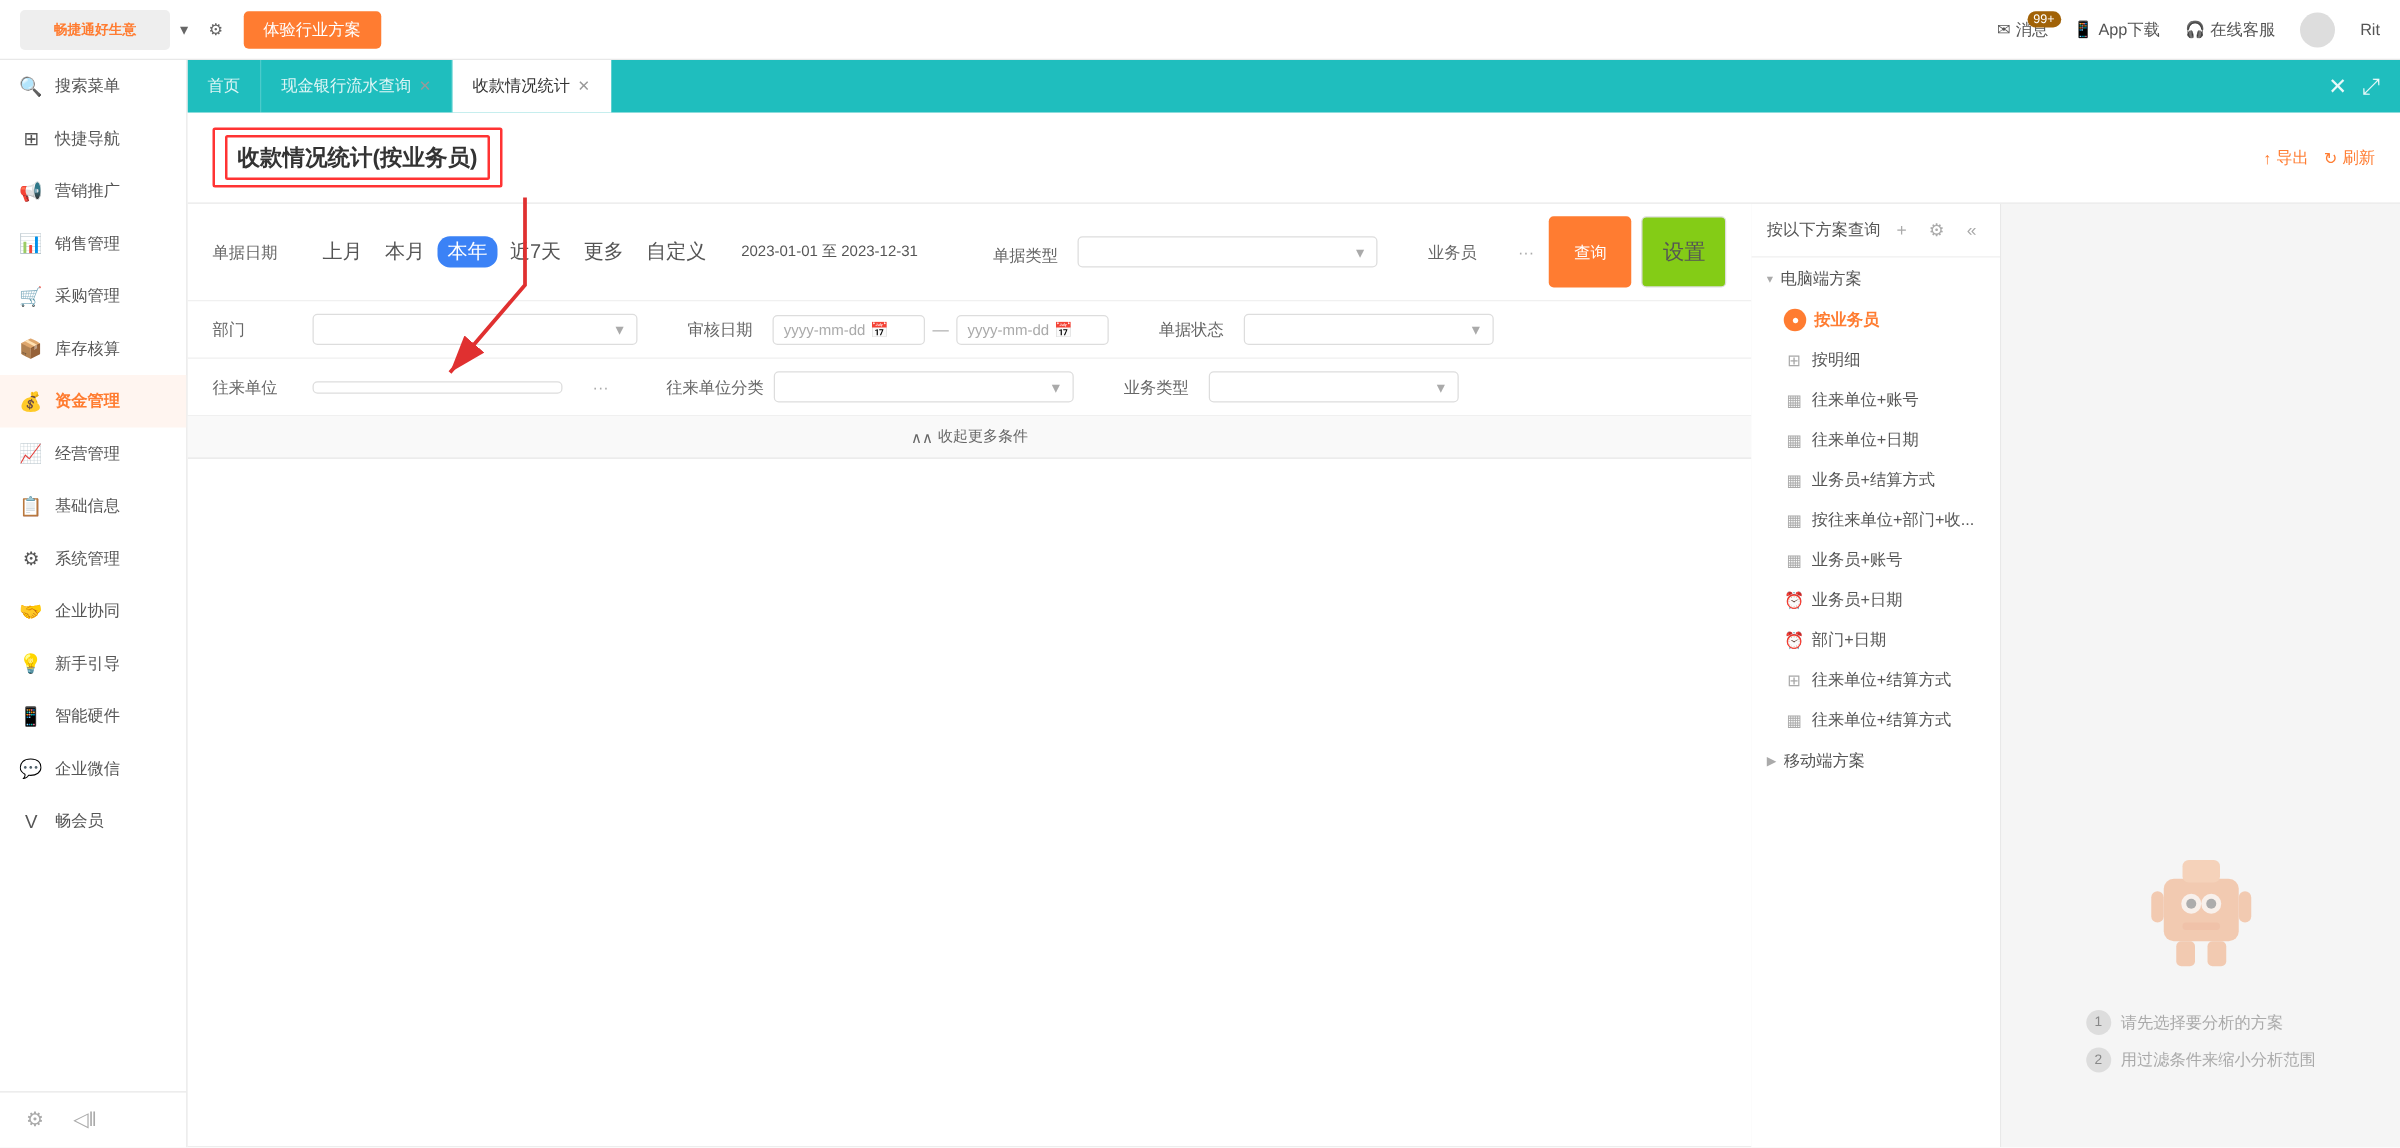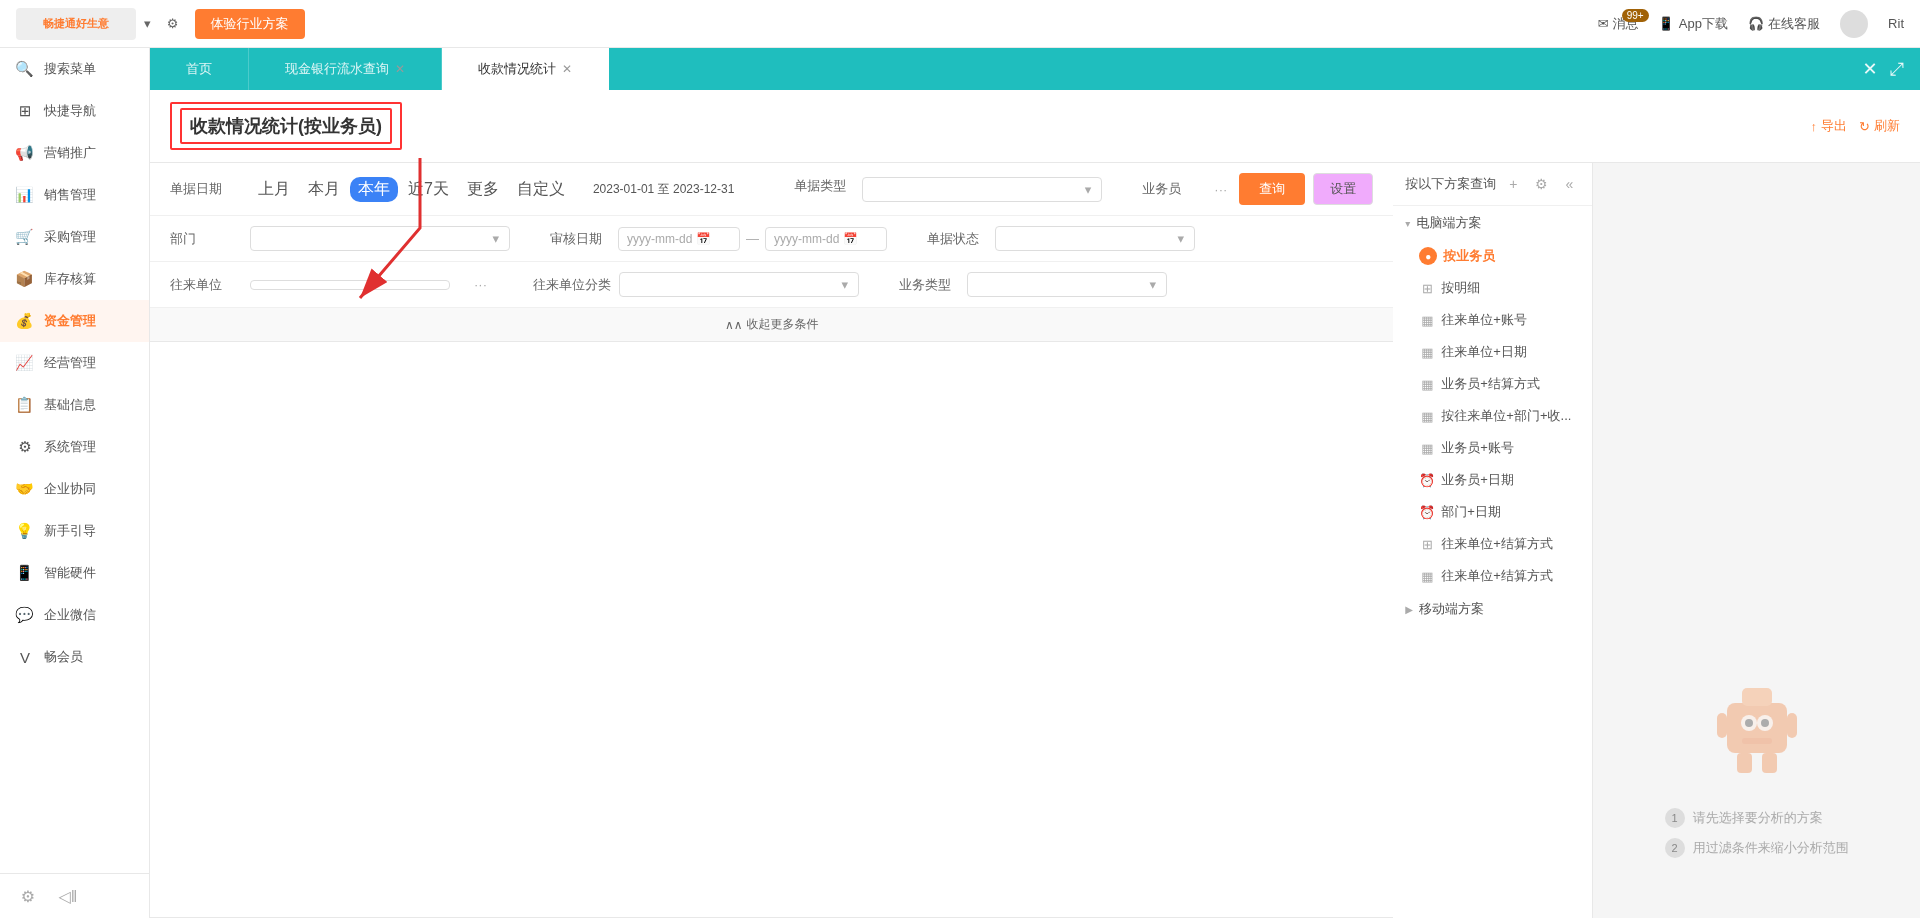--- a/index.html
+++ b/index.html
@@ -26,21 +26,21 @@
     .sidebar-item.active { background: #fff5f0; color: #ff7c31; font-weight: bold; }
     .sidebar-item .icon { width: 18px; height: 18px; display: flex; align-items: center; justify-content: center; font-size: 15px; }
     .sidebar-bottom { margin-top: auto; border-top: 1px solid #e8e8e8; display: flex; align-items: center; padding: 10px 16px; gap: 16px; }
     .sidebar-bottom-icon { width: 24px; height: 24px; display: flex; align-items: center; justify-content: center; color: #aaa; cursor: pointer; font-size: 16px; }
 
     
     .content-area { flex: 1; display: flex; flex-direction: column; overflow: hidden; }
 
     
     .tab-bar { height: 42px; background: #1fbebe; display: flex; align-items: center; padding: 0; position: relative; }
-    .tab { display: flex; align-items: center; height: 42px; padding: 0 36px; cursor: pointer; font-size: 13px; color: rgba(255,255,255,0.85); gap: 6px; border-right: 1px solid rgba(255,255,255,0.2); }
+    .tab { display: flex; align-items: center; height: 42px; padding: 0 16px; cursor: pointer; font-size: 13px; color: rgba(255,255,255,0.85); gap: 6px; border-right: 1px solid rgba(255,255,255,0.2); }
     .tab.home { background: transparent; }
     .tab.active { background: #fff; color: #333; }
     .tab-close { font-size: 12px; color: #999; cursor: pointer; }
     .tab-bar-right { margin-left: auto; display: flex; align-items: center; gap: 12px; padding: 0 16px; }
     .tab-bar-right-btn { color: rgba(255,255,255,0.9); font-size: 18px; cursor: pointer; }
 
     
     .page-header { background: #fff; padding: 12px 20px; border-bottom: 1px solid #e8e8e8; display: flex; align-items: center; justify-content: space-between; }
     .page-title { font-size: 18px; font-weight: bold; color: #333; border: 2px solid #ff3333; padding: 4px 8px; border-radius: 2px; }
     .page-header-actions { display: flex; gap: 12px; align-items: center; }
@@ -55,21 +55,21 @@
     .date-tab.active { background: #3b82f6; color: #fff; border-radius: 10px; }
     .date-range { display: flex; align-items: center; gap: 4px; font-size: 12px; color: #555; }
     .filter-select { display: flex; align-items: center; gap: 4px; border: 1px solid #ddd; border-radius: 4px; padding: 4px 10px; min-width: 200px; cursor: pointer; background: #fff; color: #555; }
     .filter-select .arrow { color: #aaa; margin-left: auto; }
     .filter-input { display: flex; align-items: center; border: 1px solid #ddd; border-radius: 4px; padding: 4px 10px; min-width: 200px; color: #aaa; font-size: 12px; }
     .filter-date { display: flex; align-items: center; gap: 6px; }
     .date-input { border: 1px solid #ddd; border-radius: 4px; padding: 4px 8px; color: #aaa; font-size: 12px; width: 122px; display: flex; align-items: center; gap: 4px; }
     .dash { color: #aaa; }
     .more-dots { color: #aaa; cursor: pointer; margin: 0 4px; }
     .btn-query { background: #ff7c31; color: #fff; border: none; border-radius: 4px; padding: 6px 20px; cursor: pointer; font-size: 13px; }
-    .btn-settings { border: 1px solid #ddd; color: #555; background: #f0abfc; border-radius: 4px; padding: 6px 16px; cursor: pointer; font-size: 13px; }
+    .btn-settings { border: 1px solid #ddd; color: #555; background: #84cc16; border-radius: 4px; padding: 16px 16px; cursor: pointer; font-size: 17px; }
 
     
     .collapse-more { display: flex; align-items: center; justify-content: center; padding: 8px; background: #f9f9f9; cursor: pointer; color: #666; font-size: 12px; gap: 4px; border-bottom: 1px solid #e8e8e8; }
 
     
     .body-split { display: flex; flex: 1; overflow: hidden; }
 
     
     .left-panel { width: 200px; background: #fff; border-right: 1px solid #e8e8e8; display: flex; flex-direction: column; overflow-y: auto; }
     .left-panel-header { display: flex; align-items: center; justify-content: space-between; padding: 10px 12px; border-bottom: 1px solid #f0f0f0; }
@@ -241,21 +241,21 @@
             <span class="date-tab">上月</span>
             <span class="date-tab">本月</span>
             <span class="date-tab active">本年</span>
             <span class="date-tab">近7天</span>
             <span class="date-tab">更多</span>
             <span class="date-tab">自定义</span>
           </div>
           <div class="date-range">
             <span>2023-01-01 至 2023-12-31</span>
           </div>
-          <div style="margin-left:40px;display:flex;align-items:flex-start;gap:8px;">
+          <div style="margin-left:40px;display:flex;align-items:flex-end;gap:8px;">
             <span class="filter-label">单据类型</span>
             <div class="filter-select" style="min-width:240px;">
               <span style="color:#aaa;"></span>
               <span class="arrow">▾</span>
             </div>
           </div>
           <div style="margin-left:20px;display:flex;align-items:center;gap:8px;">
             <span class="filter-label">业务员</span>
             <span class="more-dots">···</span>
             <div style="margin-left:auto;display:flex;gap:8px;">

